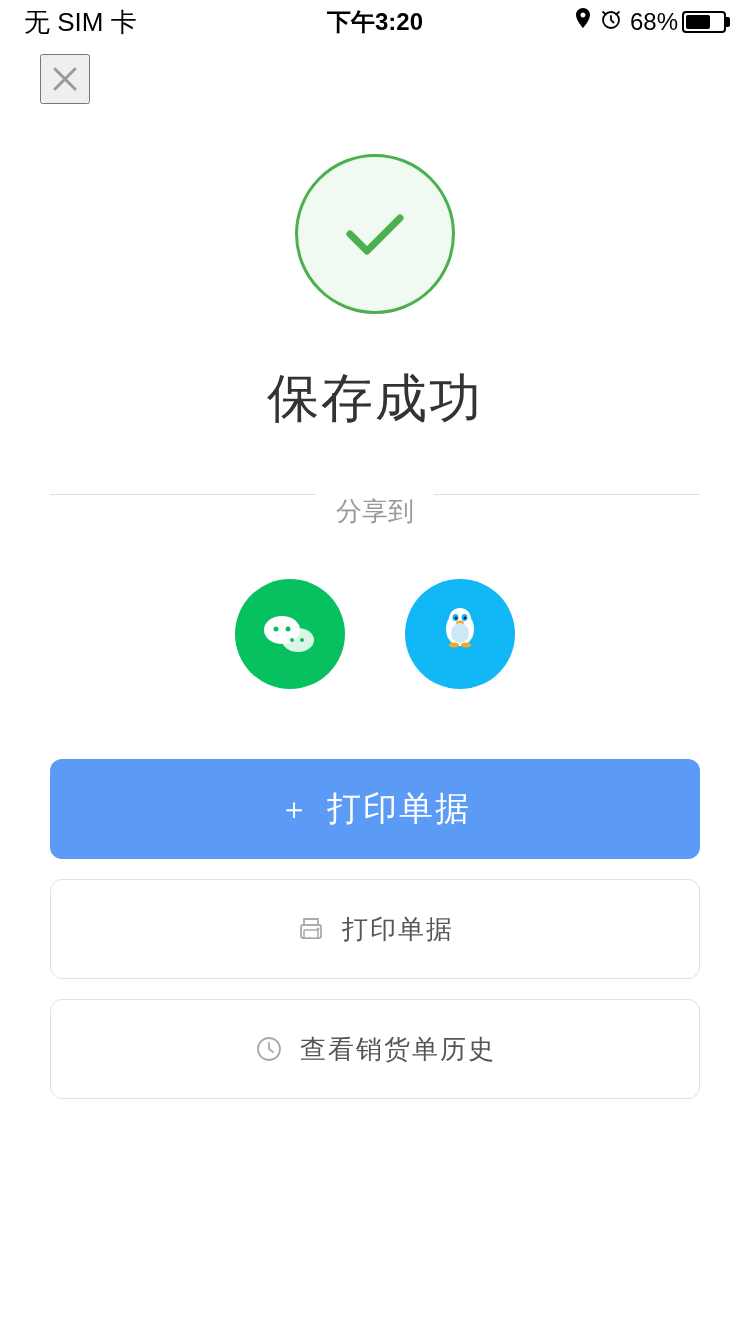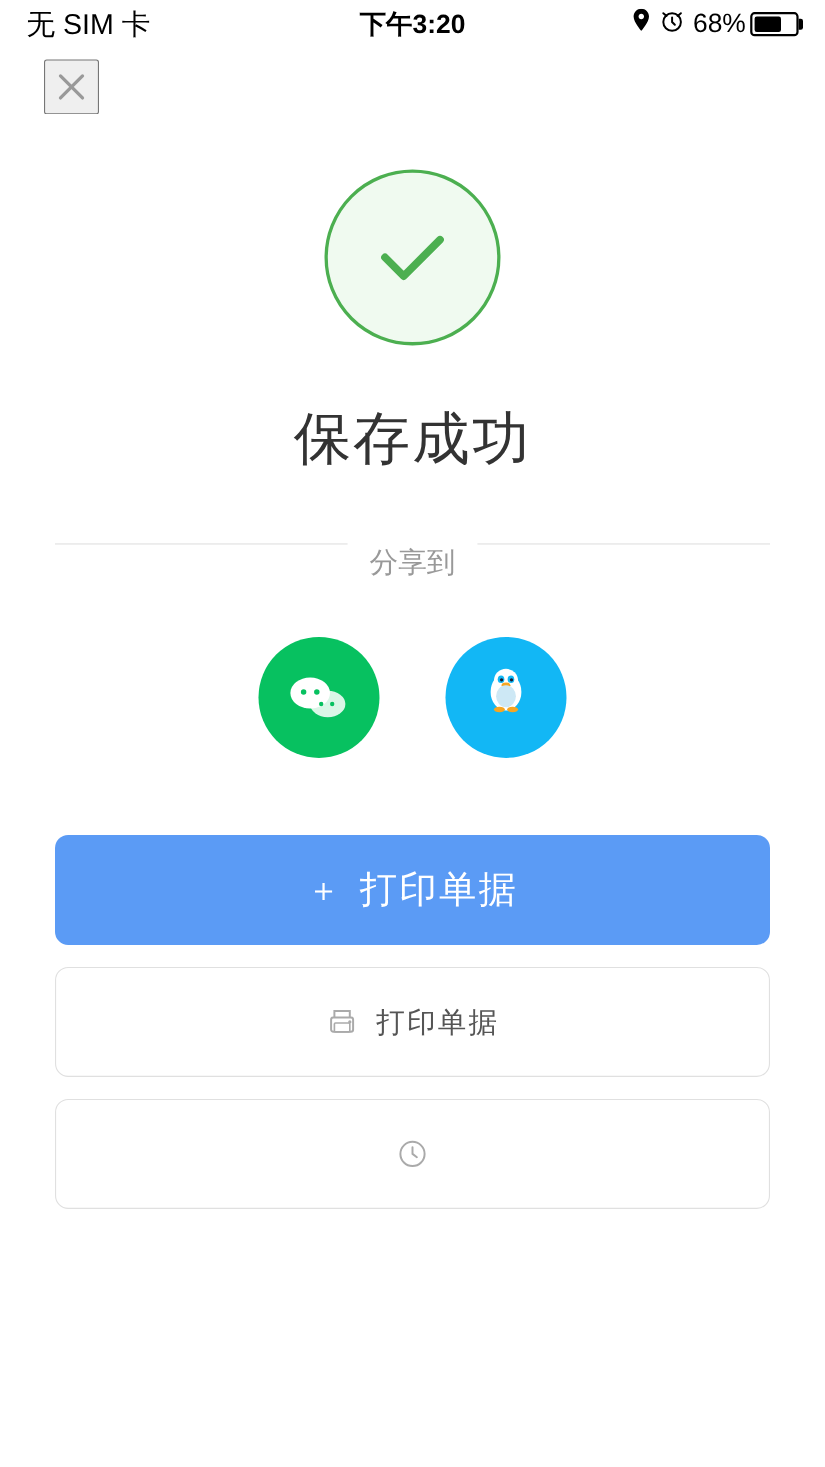--- a/index.html
+++ b/index.html
@@ -364,17 +364,18 @@
       <span>打印单据</span>
     </button>
 
     <button class="btn-secondary">
       <span class="btn-icon">
         <svg width="30" height="30" viewBox="0 0 30 30" fill="none" xmlns="http://www.w3.org/2000/svg">
           <circle cx="15" cy="15" r="11" stroke="#aaa" stroke-width="1.8" fill="none"></circle>
           <path d="M15 9v6l4 3" stroke="#aaa" stroke-width="1.8" stroke-linecap="round" stroke-linejoin="round"></path>
         </svg>
       </span>
+      <span>查看销货单历史</span>
     </button>
 
   </div>
 
 </div>
 
 </body></html>

